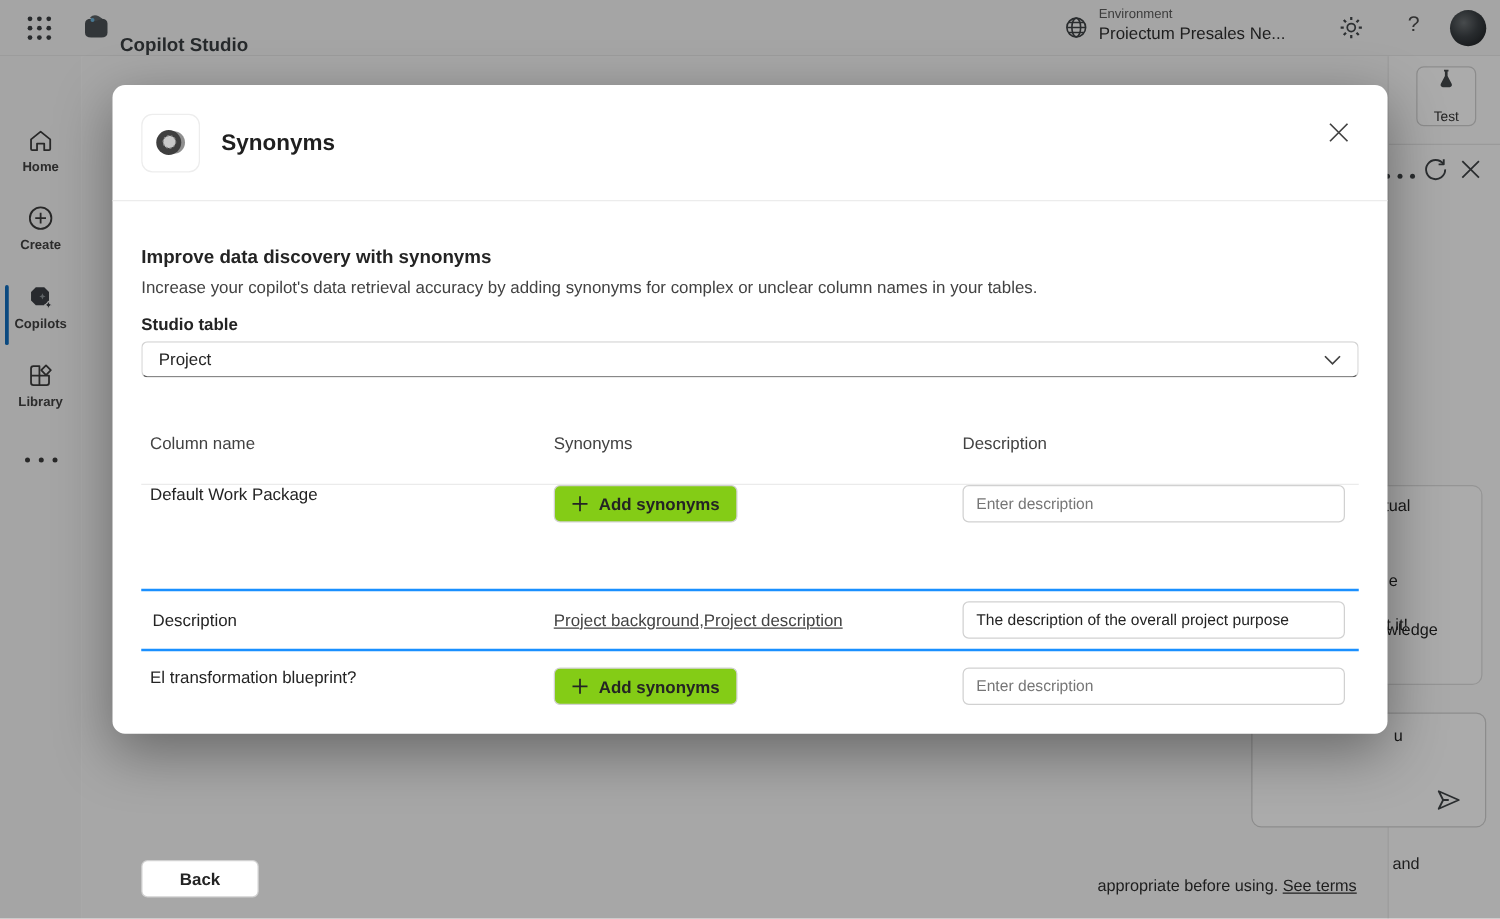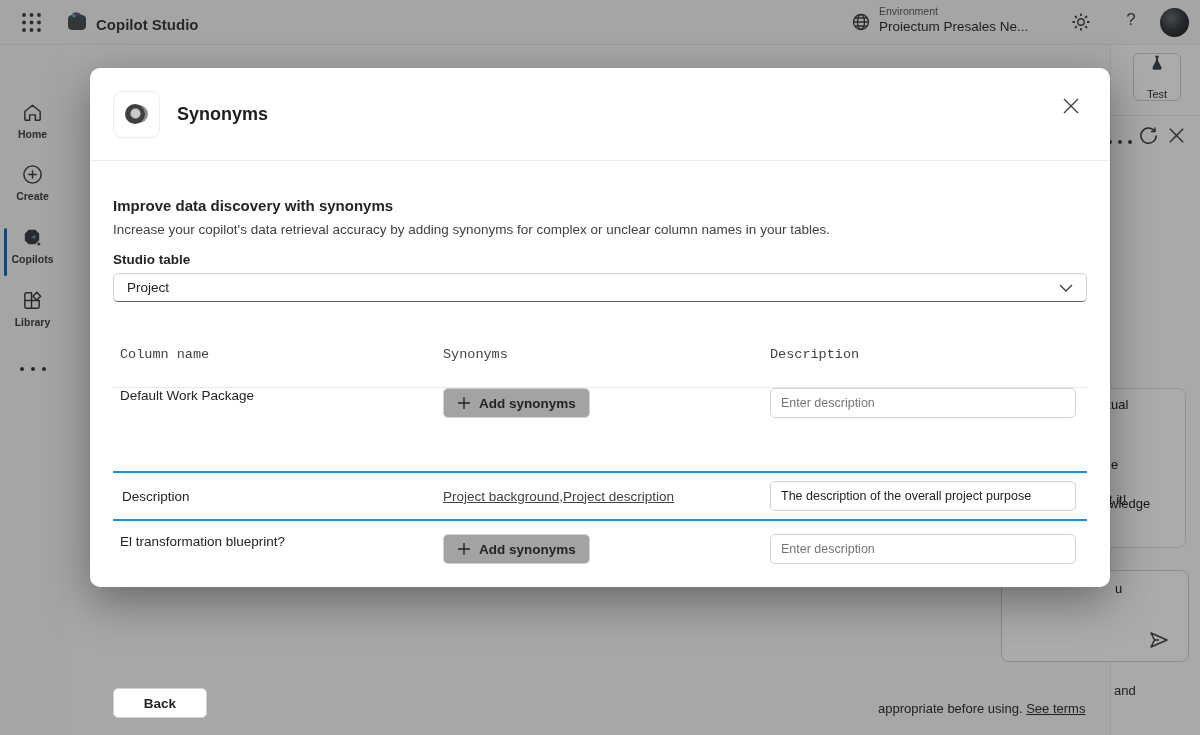--- a/index.html
+++ b/index.html
@@ -9,21 +9,21 @@
     width:1200px; height:735px; position:relative; overflow:hidden;
     font-family:"Liberation Sans", sans-serif; background:#fff;
     -webkit-font-smoothing:antialiased;
   }
   
   .bg { position:absolute; inset:0; z-index:1; }
   .topbar { position:absolute; left:0; top:0; width:1200px; height:45px;
     background:#f4f4f4; border-bottom:1px solid #e6e6e6; }
   .waffle { position:absolute; left:21px; top:12px; width:21px; height:21px; }
   .app-logo { position:absolute; left:64px; top:11px; width:26px; height:22px; }
-  .app-title { position:absolute; left:96px; top:16px; font-size:15px; font-weight:700; color:#3a3f42; }
+  .app-title { position:absolute; left:96px; top:28px; font-size:15px; font-weight:700; color:#3a3f42; }
   .globe-ic { position:absolute; left:851px; top:12px; width:20px; height:20px; }
   .envblock { position:absolute; left:879px; top:5px; line-height:1.25; }
   .env-label { font-size:10.5px; color:#5a5a5a; }
   .env-name { font-size:13.5px; color:#2f2f2f; margin-top:1px; }
   .gear-ic { position:absolute; left:1071px; top:12px; width:20px; height:20px; cursor:pointer; }
   .help-ic { position:absolute; left:1122px; top:10px; width:18px; height:22px;
     font-size:17px; color:#4a4a4a; text-align:center; cursor:pointer; }
   .avatar { position:absolute; left:1160px; top:8px; width:29px; height:29px; border-radius:50%;
     background:radial-gradient(circle at 38% 35%, #6a6f72 0%, #3a3f43 45%, #17191b 100%); cursor:pointer; }
 
@@ -76,32 +76,32 @@
 
   .m-body { padding:36px 23px 0; position:relative; }
   .m-h2 { font-size:15px; font-weight:700; color:#242424; margin:0; }
   .m-desc { font-size:13.5px; color:#424242; margin-top:8px; }
   .m-lab { font-size:13.5px; font-weight:700; color:#242424; margin-top:15px; }
   .m-select { margin-top:6px; height:29px; border:1px solid #d1d1d1; border-bottom-color:#616161;
     border-radius:5px; display:flex; align-items:center; justify-content:space-between;
     padding:0 13px; font-size:13.5px; color:#242424; background:#fff; cursor:pointer; }
 
   .thead { display:flex; align-items:center; margin-top:20px; height:66px;
-    border-bottom:1px solid #ebebeb; font-size:13.5px; color:#424242;font-family:Liberation Mono, monospace; }
+    border-bottom:1px solid #ebebeb; font-size:13.5px; color:#424242; }
   .c1 { width:330px; padding-left:7px; }
   .c2 { width:322px; }
   .c3 { flex:1; padding-left:5px; }
   .rows { height:195px; overflow:hidden; }
   .trow { display:flex; height:70px; font-size:13.5px; color:#242424; }
   .trow.last { height:80px; }
   .trow-hl { display:flex; align-items:center; height:50px; margin:13px -5px;
     padding:0 3px; border:2px solid var(--hl); border-radius:3px; font-size:13.5px; color:#242424; }
   .trow-hl .c1 { width:330px; padding-left:9px; }
   .btn-add { display:inline-flex; align-items:center; gap:8px; height:30px; padding:0 13px;
-    border:1px solid #d1d1d1; border-radius:5px; background:#a3a3a3;
+    border:1px solid #d1d1d1; border-radius:5px; background:#84cc16;
     font-family:"Liberation Sans",sans-serif; font-size:13.5px; font-weight:700; color:#242424; cursor:pointer; }
   .desc-input { width:306px; height:30px; border:1px solid #d1d1d1; border-radius:5px;
     padding:0 10px; font-family:"Liberation Sans",sans-serif; font-size:12.5px; color:#242424; background:#fff; }
   .desc-input::placeholder { color:#767676; }
   .syn-link { color:#424242; text-decoration:underline; cursor:pointer; }
   .back-btn { position:absolute; left:23px; top:620px; width:94px; height:30px;
     border:1px solid #d1d1d1; border-radius:5px; background:#fff;
     font-family:"Liberation Sans",sans-serif; font-size:13.5px; font-weight:700; color:#242424; cursor:pointer; }
 </style>
 </head>

